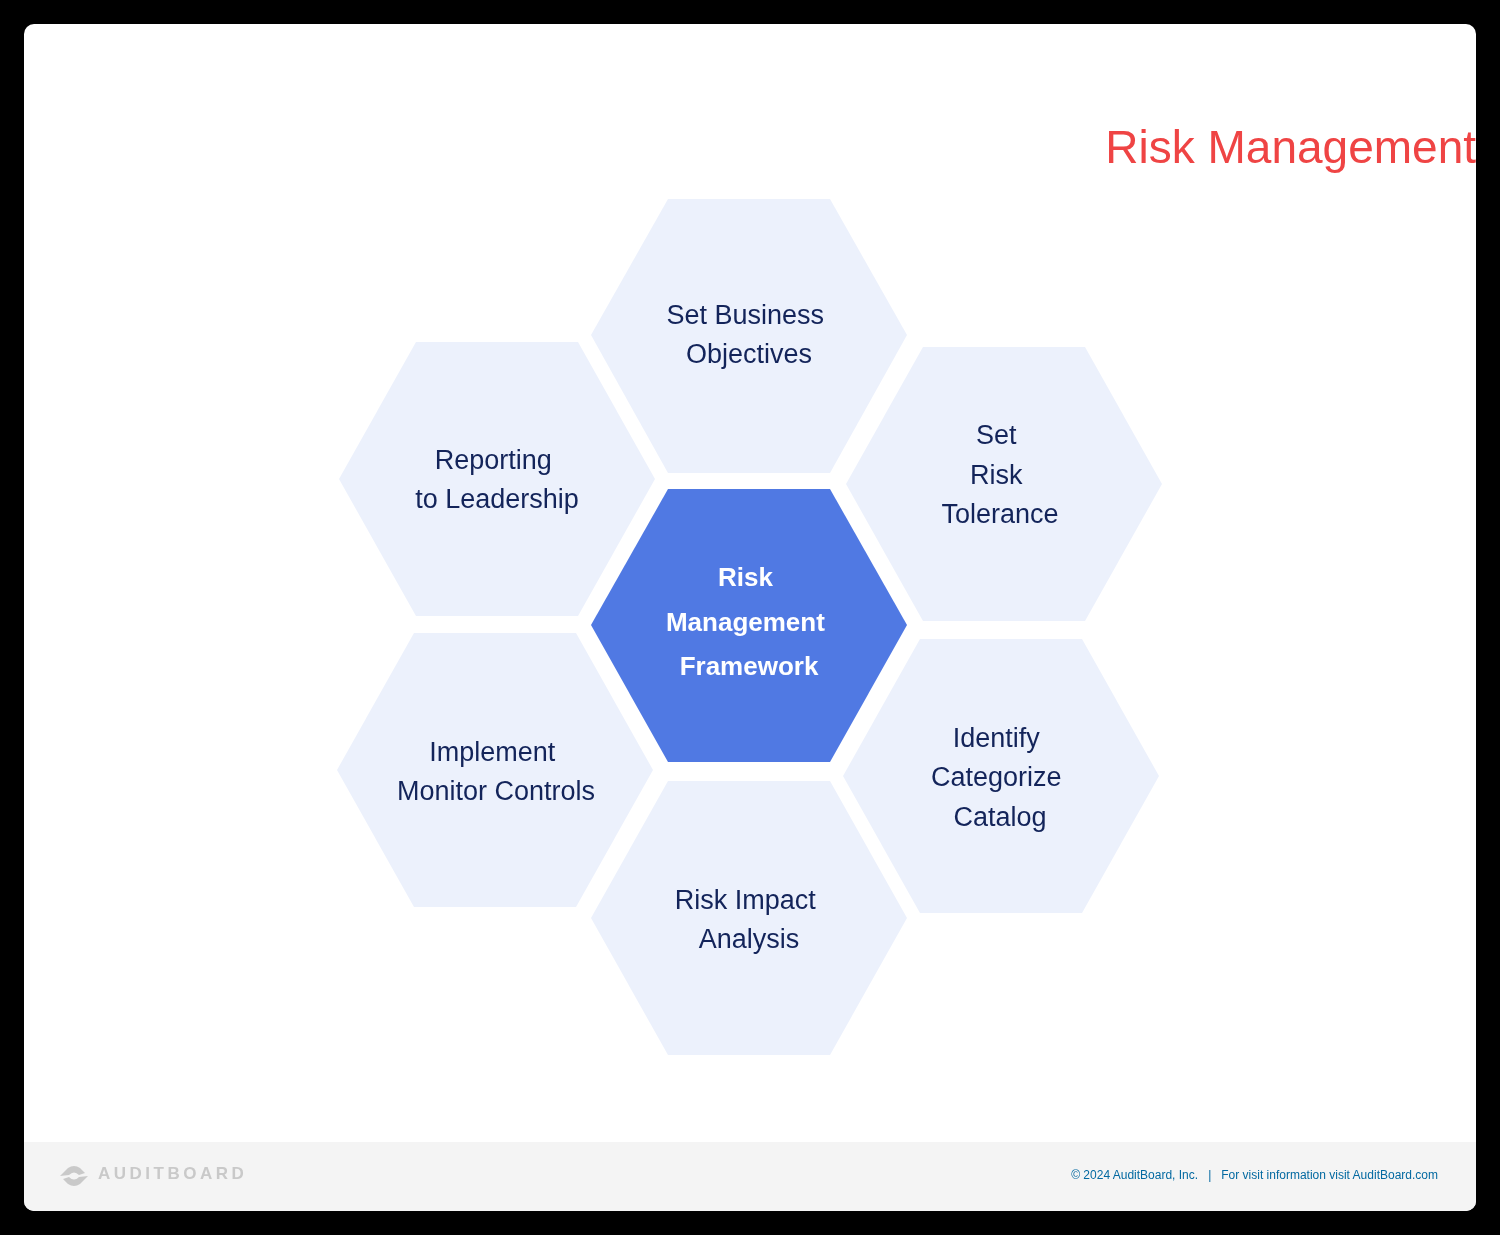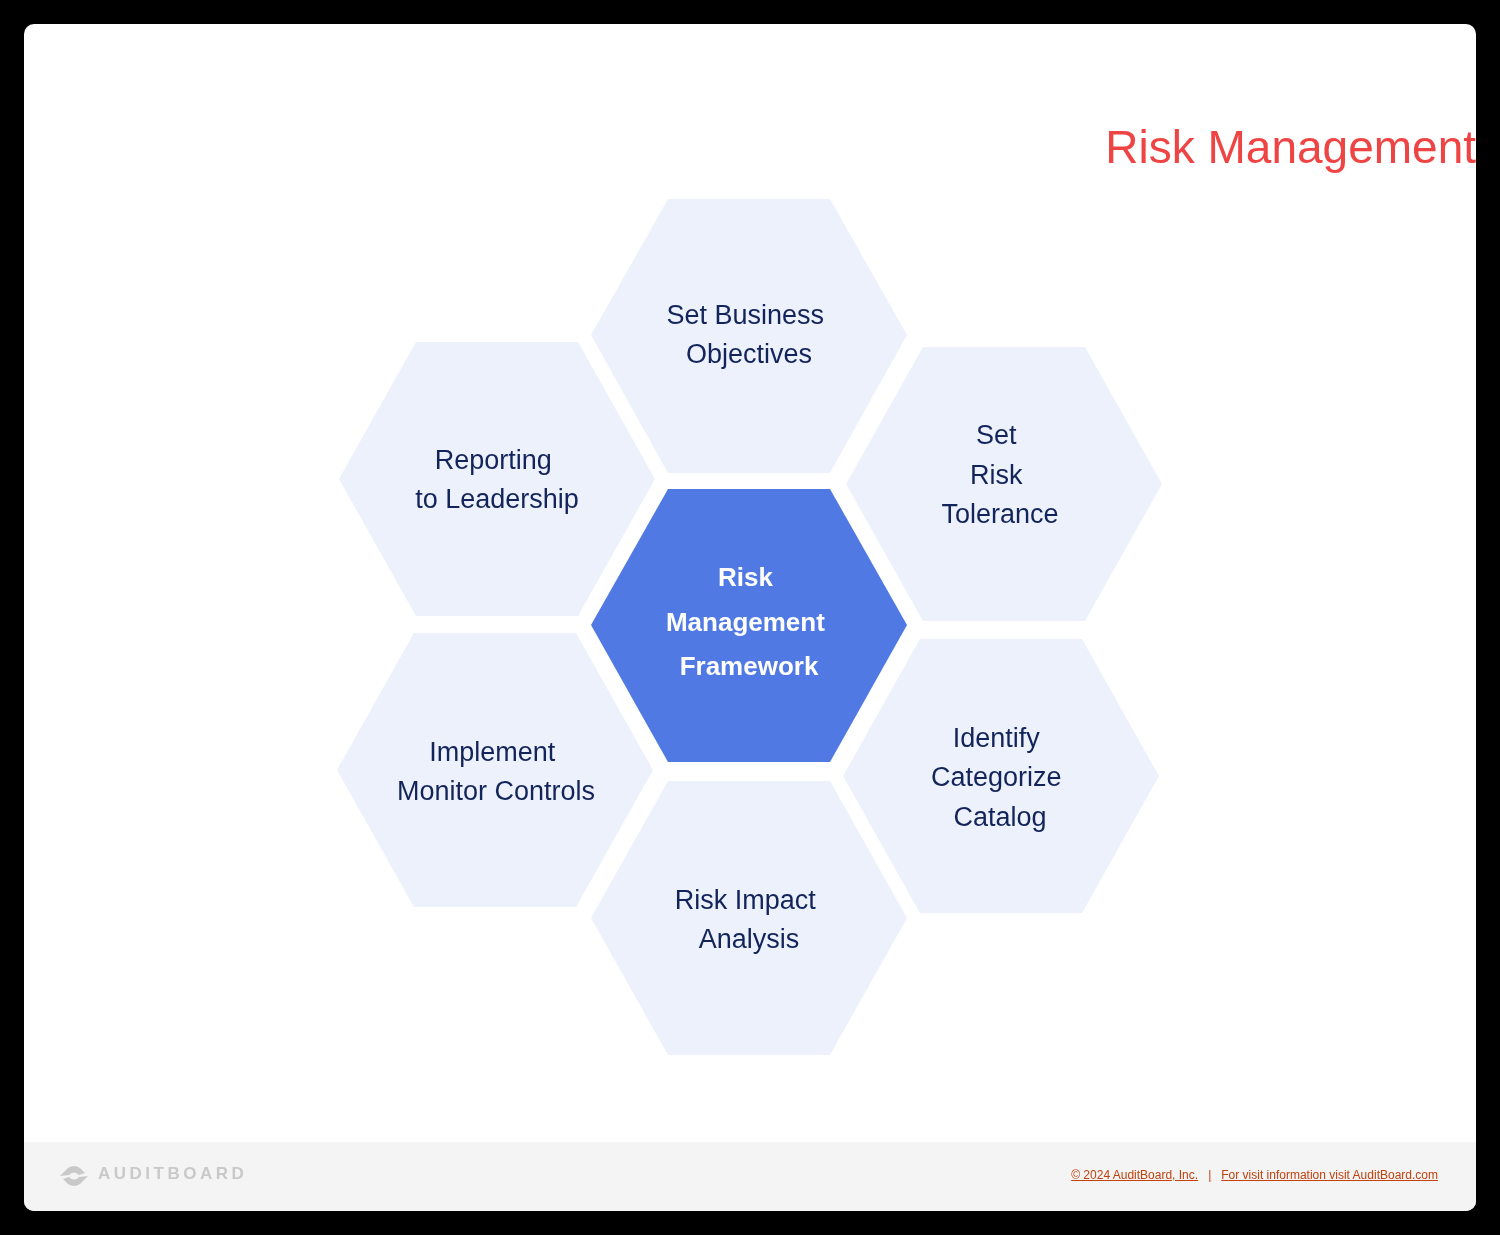--- a/index.html
+++ b/index.html
@@ -60,22 +60,22 @@
       font-family: "Liberation Sans", sans-serif;
       font-weight: 700;
       font-size: 17px;
       letter-spacing: 3.5px;
       color: #c9c9c9;
     }
     .footer-right {
       position: absolute;
       right: 38px; top: 26px;
       font-size: 12px;
-      color: #c2410c;
-      display: flex; gap: 10px; text-decoration: underline;
+      color: #0369a1;
+      display: flex; gap: 10px;
     }
   </style>
 </head>
 <body>
 
 <div class="card">
   <h1 class="title">Risk Management</h1>
 
   <svg class="diagram" width="1452" height="1120" viewBox="0 0 1452 1120" xmlns="http://www.w3.org/2000/svg">
 

